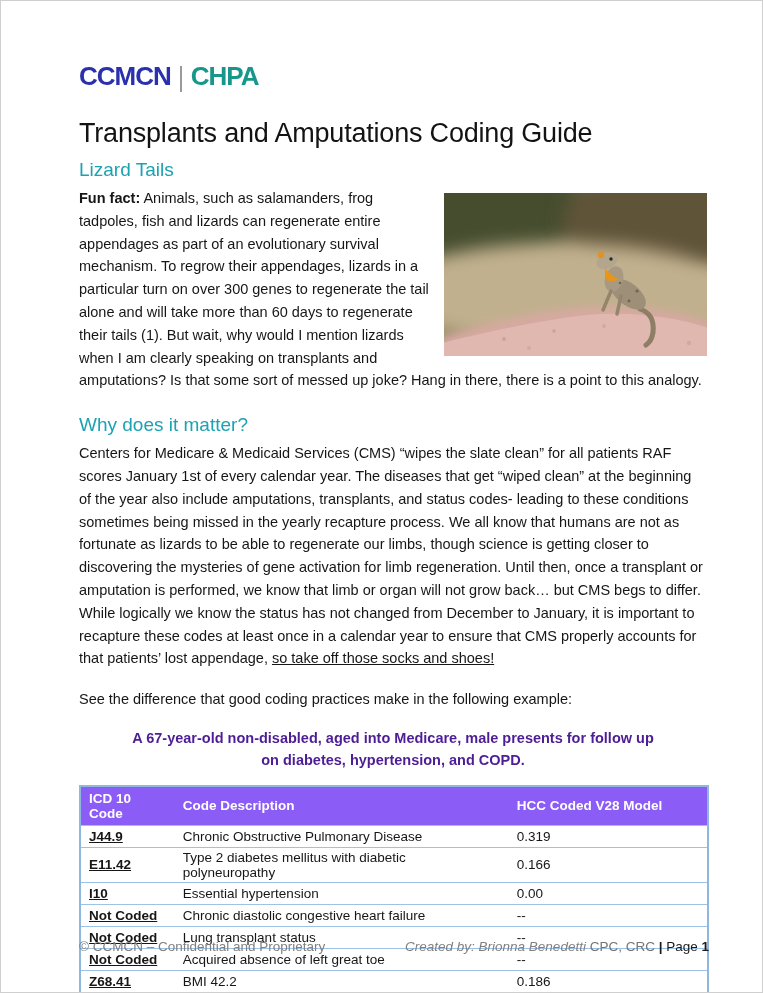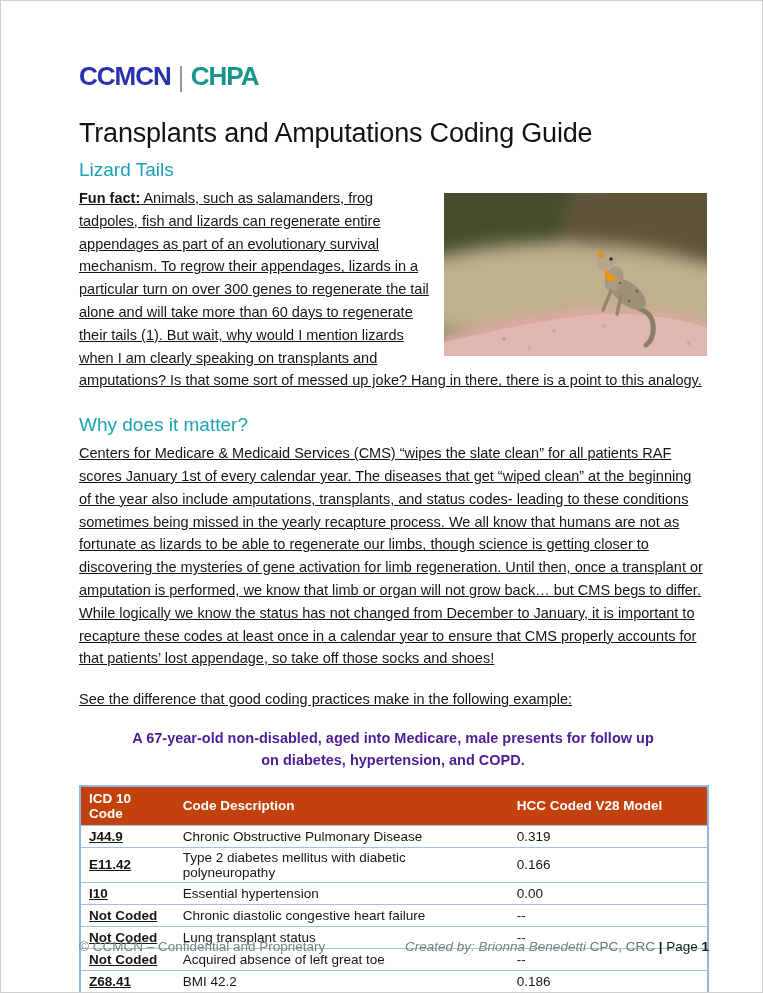--- a/index.html
+++ b/index.html
@@ -26,21 +26,21 @@
     font-size:27px; font-weight:400; color:#131313;
     text-align:left; letter-spacing:-0.2px;
   }
   .section-heading {
     margin:10px 0 6px 0;
     font-size:19px; font-weight:400; color:#1ba2b3;
   }
   .section-heading.clear { clear:both; margin-top:22px; }
 
   
-  .body-text { font-size:14.5px; line-height:22.8px; color:#161616;text-decoration:underline; }
+  .body-text { font-size:14.5px; line-height:22.8px; color:#161616; }
   .bold { font-weight:bold; }
   .underline { text-decoration:underline; }
 
   
   .photo-wrap {
     float:right;
     width:263px; height:163px;
     margin:6px 0 8px 14px;
     overflow:hidden;
   }
@@ -56,21 +56,21 @@
   }
 
   
   table.codes {
     width:630px;
     border-collapse:collapse;
     border:2px solid #8fb8e0;
     margin-top:2px;
   }
   table.codes th {
-    background:#c2410c; color:#ffffff;
+    background:#8b5cf6; color:#ffffff;
     font-size:13.5px; font-weight:bold;
     text-align:left; padding:4px 8px 4px 8px;
   }
   table.codes td {
     border-top:1px solid #9cc2e5;
     font-size:13.5px; padding:2px 8px; height:17px;
     vertical-align:middle; color:#161616;
   }
   td.code-cell { font-weight:bold;text-decoration:underline; }
   col.c1 { width:95px; } col.c2 { width:335px; } col.c3 { width:200px; }

